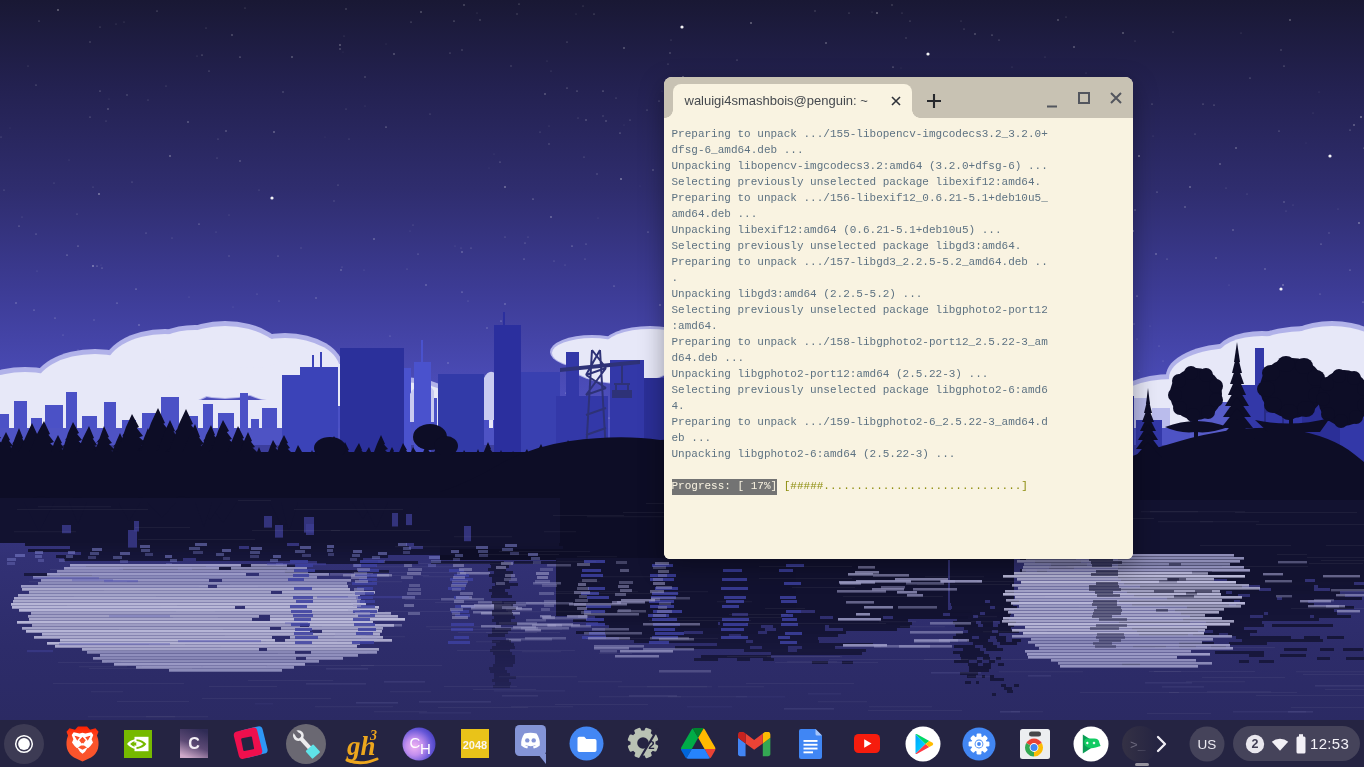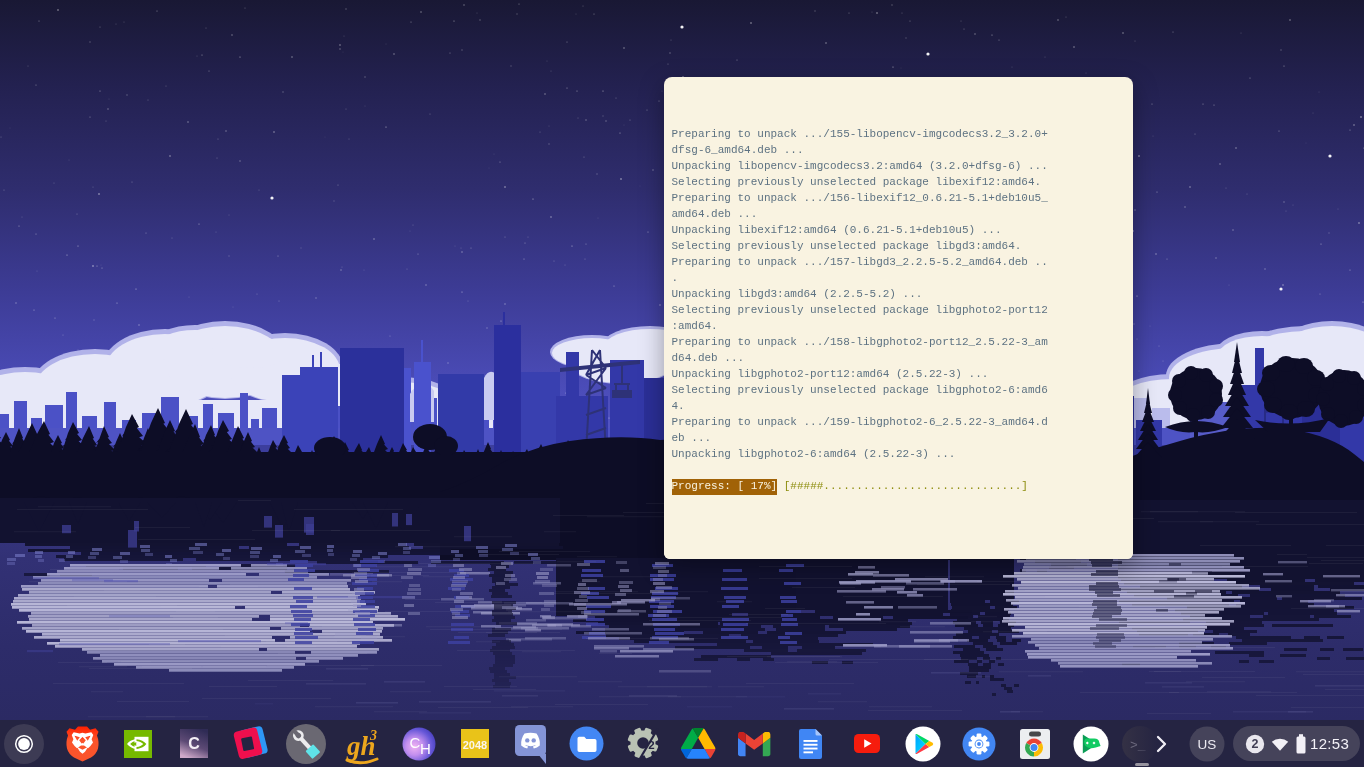--- a/index.html
+++ b/index.html
@@ -10,21 +10,21 @@
 .tl{left:-8px;background:radial-gradient(circle 8px at 0 0, rgba(0,0,0,0) 7.5px, #f9f3e1 8px)}
 .tr{right:-8px;background:radial-gradient(circle 8px at 100% 0, rgba(0,0,0,0) 7.5px, #f9f3e1 8px)}
 #tabtxt{position:absolute;left:12px;top:9px;font-size:13px;color:#45494e;white-space:pre}
 #tabx{position:absolute;right:11px;top:12px}
 #plus{position:absolute;left:263px;top:17px}
 #wmin{position:absolute;left:382px;top:19px}
 #wmax{position:absolute;left:414px;top:15px}
 #wclose{position:absolute;left:446px;top:15px}
 #tbody{position:absolute;left:0;top:41px;width:469px;height:441px;background:#f9f3e1}
 #ttext{position:absolute;left:8px;top:8.5px;font-family:"Liberation Mono",monospace;font-size:11px;line-height:16px;color:#5d7282;white-space:pre}
-.phl{background:#a16207;color:#f9f3e1;padding:1px 0 2.5px}
+.phl{background:#737373;color:#f9f3e1;padding:1px 0 2.5px}
 .pol{color:#8e8e0f}
 #shelf{position:absolute;left:0;top:720px;width:1364px;height:47px;background:#252442}
 </style></head><body>
 <div id="stage">
 <svg width="1364" height="767" viewBox="0 0 1364 767" xmlns="http://www.w3.org/2000/svg" style="position:absolute;left:0;top:0">
       <defs>
 <linearGradient id="sky" x1="0" y1="0" x2="0" y2="1">
  <stop offset="0" stop-color="#191834"></stop>
           <stop offset="0.18" stop-color="#232150"></stop>
  <stop offset="0.40" stop-color="#2f2d6e"></stop>
@@ -1657,20 +1657,42 @@
       <rect x="326" y="668" width="42" height="1.6" fill="#8f8fc4" opacity="0.13"></rect>
       <rect x="502" y="695" width="36" height="1.6" fill="#8f8fc4" opacity="0.13"></rect>
       <rect x="784" y="708" width="50" height="1.6" fill="#8f8fc4" opacity="0.14"></rect>
       <rect x="687" y="706" width="45" height="1.6" fill="#8f8fc4" opacity="0.06"></rect>
       <rect x="1315" y="685" width="49" height="1.6" fill="#8f8fc4" opacity="0.13"></rect>
       <rect x="736" y="696" width="49" height="1.6" fill="#8f8fc4" opacity="0.06"></rect>
       <rect x="384" y="681" width="41" height="1.6" fill="#8f8fc4" opacity="0.14"></rect>
     </svg>
 
 <div id="win">
+ <div id="tabbar">
+  <div id="tab">
+          <span id="tabtxt">waluigi4smashbois@penguin: ~</span>
+    <svg id="tabx" width="10" height="10" viewBox="0 0 10 10">
+            <path d="M1 1 L9 9 M9 1 L1 9" stroke="#30333a" stroke-width="1.6"></path>
+          </svg>
+    <div class="tcurve tl"></div>
+          <div class="tcurve tr"></div>
+  </div>
+  <svg id="plus" width="14" height="14" viewBox="0 0 14 14">
+          <path d="M7 0 V14 M0 7 H14" stroke="#26282c" stroke-width="2.1"></path>
+        </svg>
+  <svg id="wmin" width="12" height="12" viewBox="0 0 12 12">
+          <path d="M1 10.5 H11" stroke="#53565e" stroke-width="2"></path>
+        </svg>
+  <svg id="wmax" width="12" height="12" viewBox="0 0 12 12">
+          <rect x="1" y="1" width="10" height="10" fill="none" stroke="#53565e" stroke-width="2"></rect>
+        </svg>
+  <svg id="wclose" width="12" height="12" viewBox="0 0 12 12">
+          <path d="M1 1 L11 11 M11 1 L1 11" stroke="#53565e" stroke-width="2"></path>
+        </svg>
+ </div>
  <div id="tbody">
         <pre id="ttext">Preparing to unpack .../155-libopencv-imgcodecs3.2_3.2.0+<br>dfsg-6_amd64.deb ...<br>Unpacking libopencv-imgcodecs3.2:amd64 (3.2.0+dfsg-6) ...<br>Selecting previously unselected package libexif12:amd64.<br>Preparing to unpack .../156-libexif12_0.6.21-5.1+deb10u5_<br>amd64.deb ...<br>Unpacking libexif12:amd64 (0.6.21-5.1+deb10u5) ...<br>Selecting previously unselected package libgd3:amd64.<br>Preparing to unpack .../157-libgd3_2.2.5-5.2_amd64.deb ..<br>.<br>Unpacking libgd3:amd64 (2.2.5-5.2) ...<br>Selecting previously unselected package libgphoto2-port12<br>:amd64.<br>Preparing to unpack .../158-libgphoto2-port12_2.5.22-3_am<br>d64.deb ...<br>Unpacking libgphoto2-port12:amd64 (2.5.22-3) ...<br>Selecting previously unselected package libgphoto2-6:amd6<br>4.<br>Preparing to unpack .../159-libgphoto2-6_2.5.22-3_amd64.d<br>eb ...<br>Unpacking libgphoto2-6:amd64 (2.5.22-3) ...<br>&nbsp;<br><span class="phl">Progress: [ 17%]</span><span class="pol"> [#####..............................]</span></pre>
       </div>
 </div>
 <div id="shelf"></div>
     <svg style="position:absolute;left:3.0px;top:722.5px" width="42" height="42" viewBox="0 0 42 42">
       <circle cx="21" cy="21" r="20" fill="#3d3b54"></circle>
       <circle cx="21" cy="21" r="8.3" fill="none" stroke="#fff" stroke-width="1.5"></circle>
       <circle cx="21" cy="21" r="5.9" fill="#fff"></circle>
     </svg>

